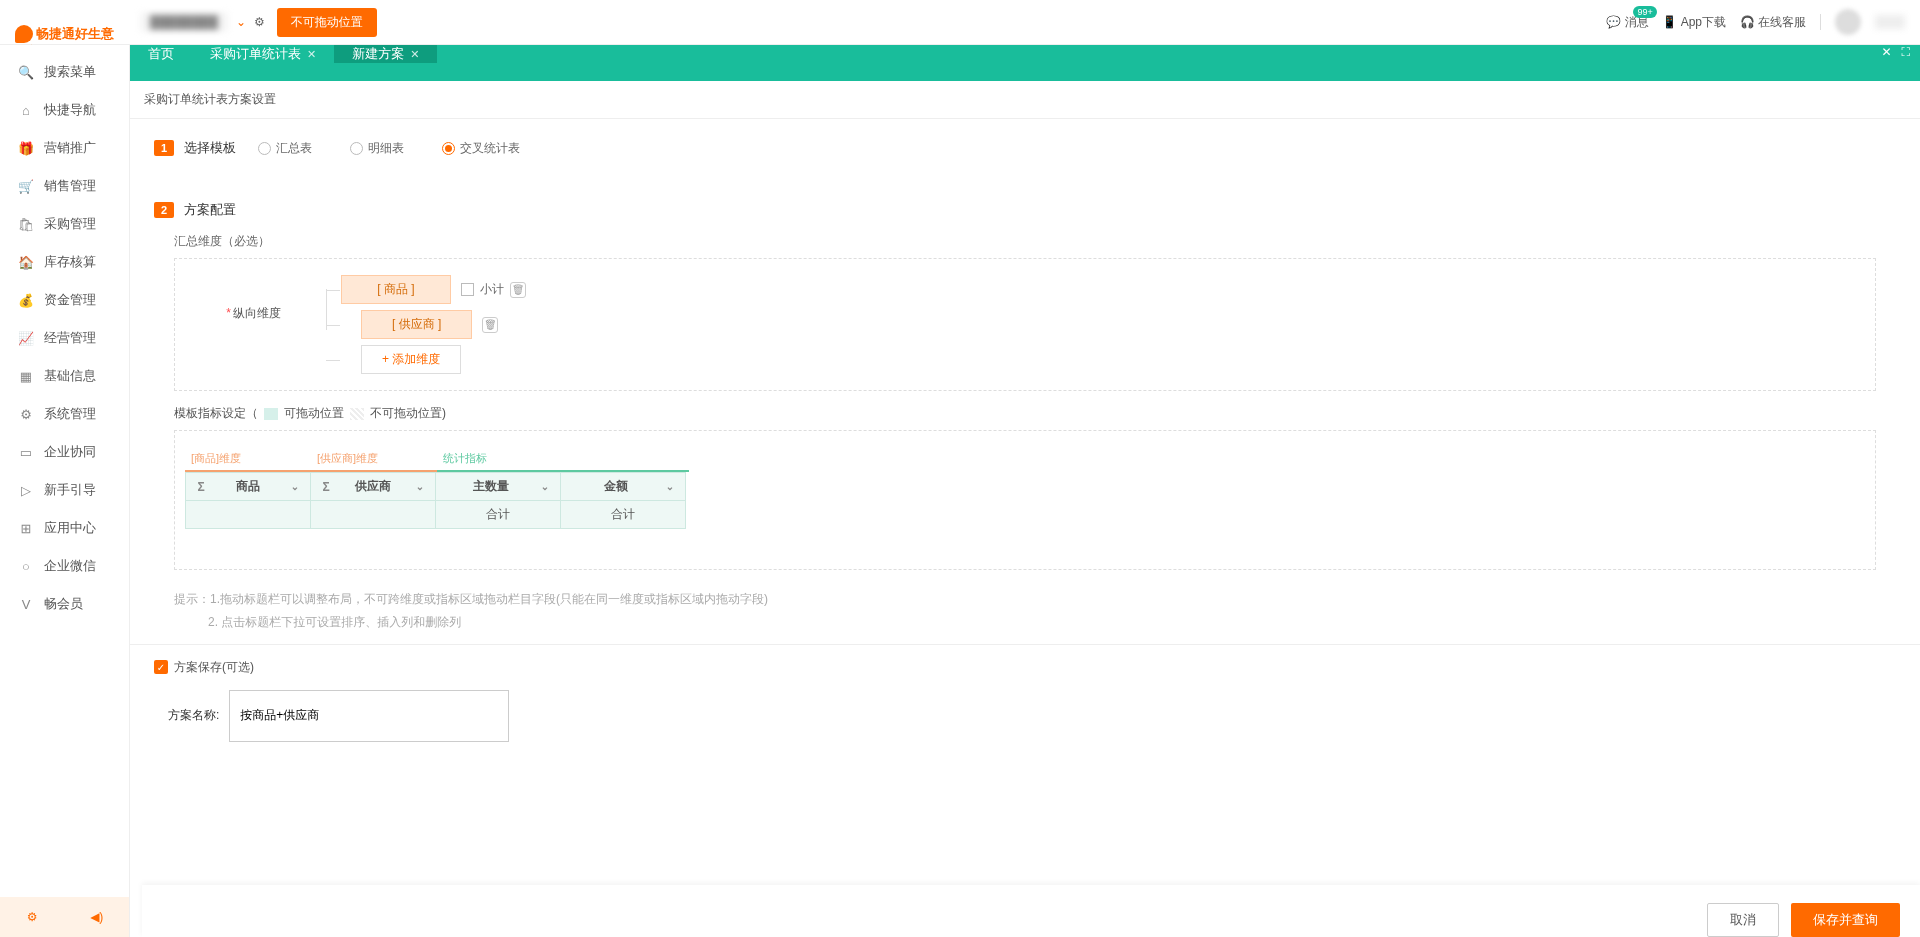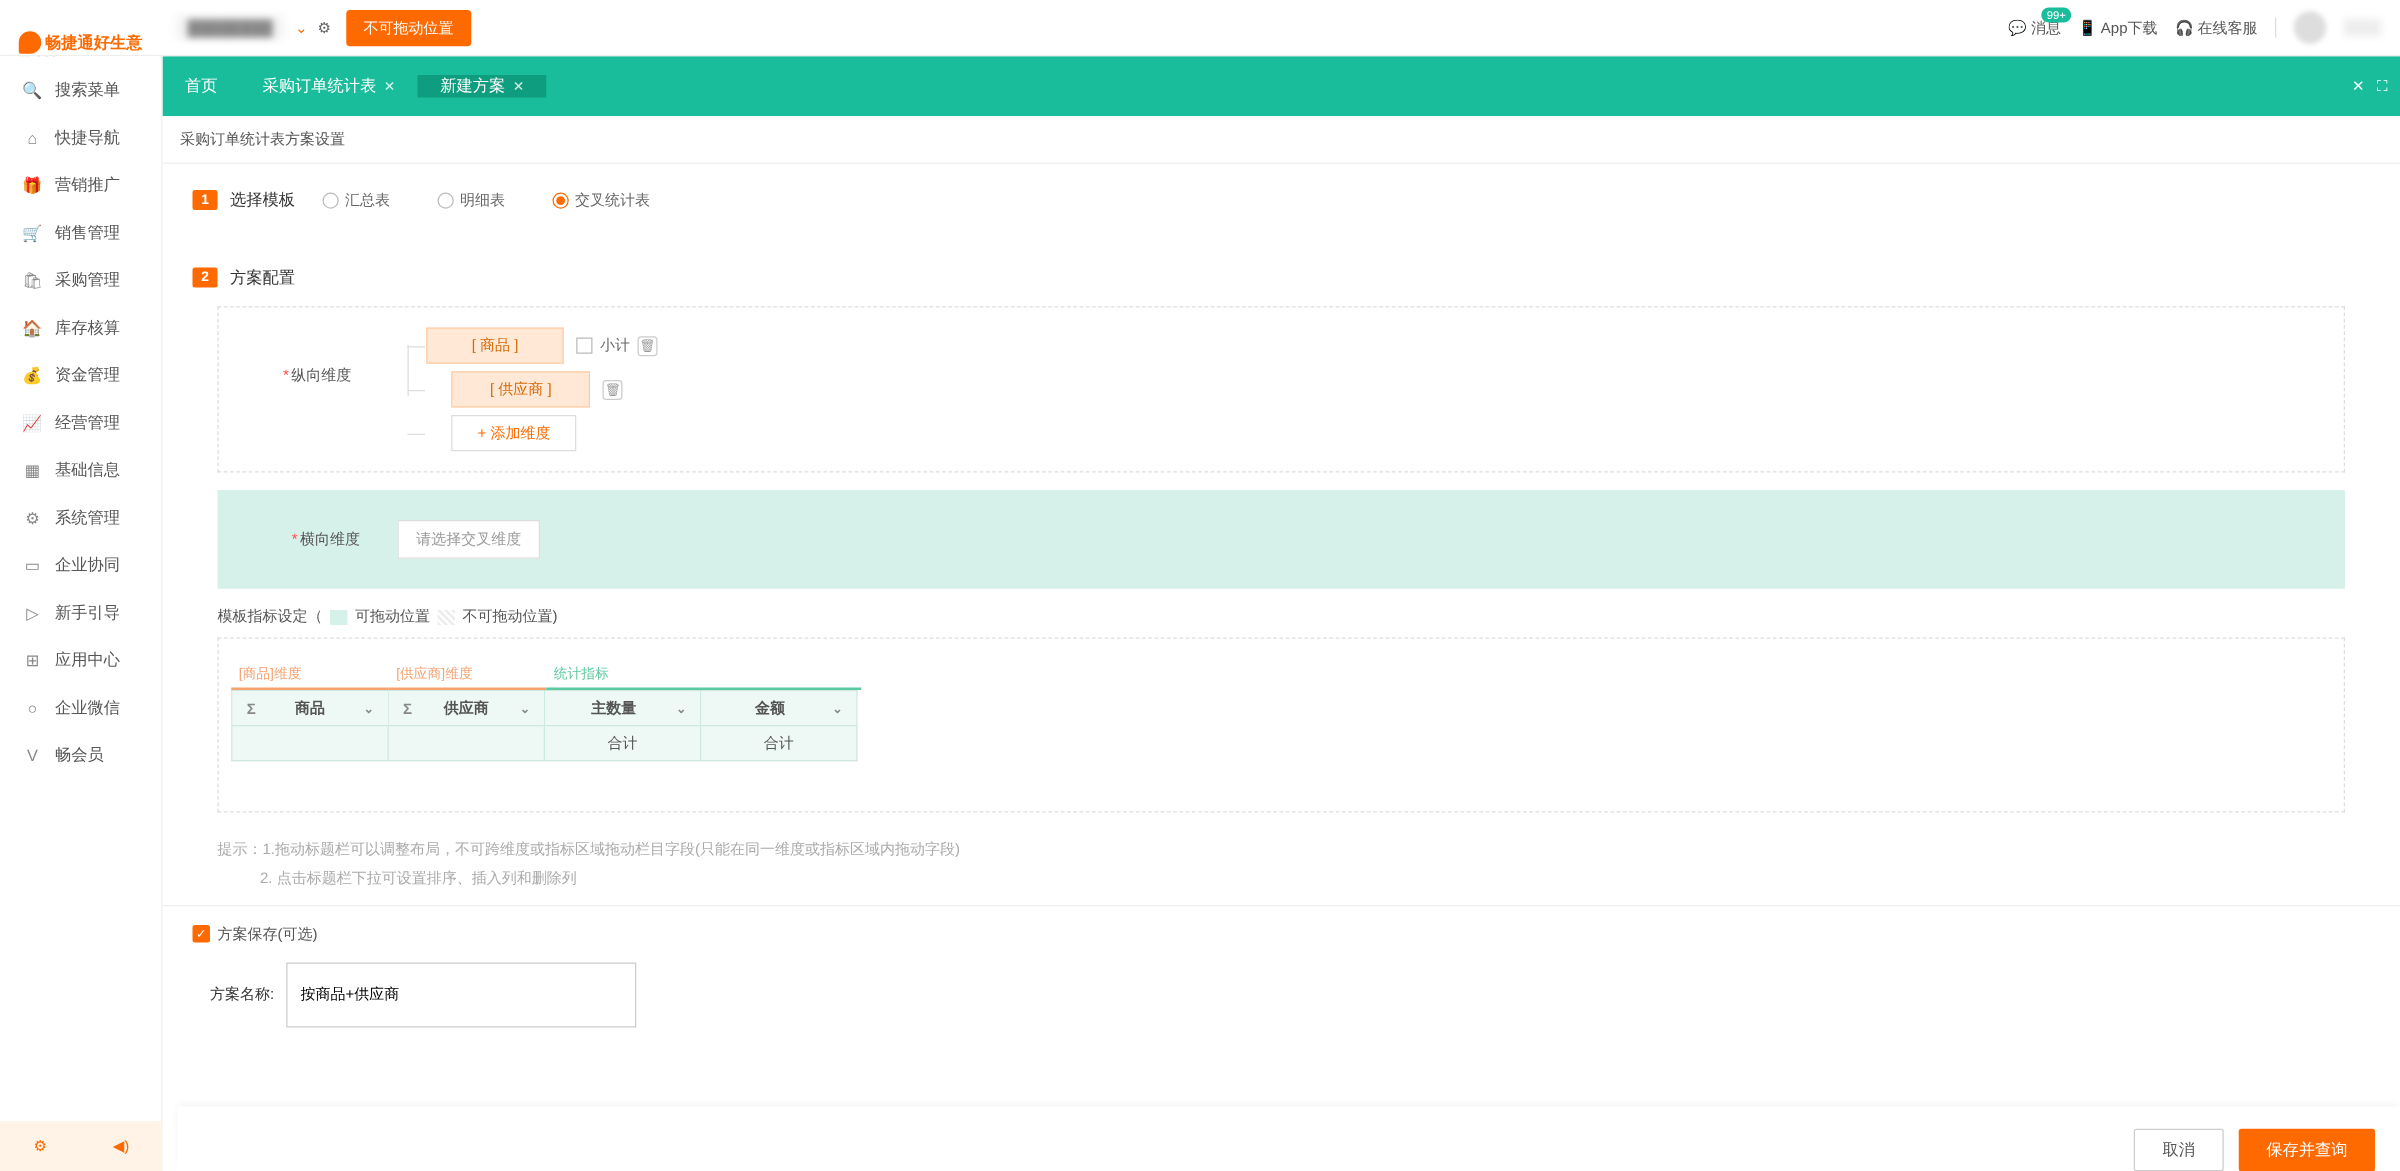--- a/index.html
+++ b/index.html
@@ -28,21 +28,21 @@
 
 .sidebar { width: 130px; background: #fff; border-right: 1px solid #eee; display: flex; flex-direction: column; }
 .menu { flex: 1; padding-top: 8px; }
 .menu-item { display: flex; align-items: center; gap: 10px; padding: 10px 18px; color: #555; cursor: pointer; font-size: 13px; }
 .menu-icon { width: 16px; height: 16px; display: inline-flex; align-items: center; justify-content: center; color: #888; }
 .sidebar-footer { height: 40px; background: #fff2e6; display: flex; }
 .sf-btn { flex: 1; display: flex; align-items: center; justify-content: center; color: #ff6a00; cursor: pointer; }
 
 
 .main { flex: 1; display: flex; flex-direction: column; background: #f5f5f5; overflow: hidden; }
-.tabs { height: 48px; background: #19bd9b; display: flex; align-items: center; }
+.tabs { height: 36px; background: #19bd9b; display: flex; align-items: flex-start; }
 .tab { padding: 0 18px; display: flex; align-items: center; gap: 6px; color: #fff; cursor: pointer; font-size: 13px; }
 .tab.active { background: #0e9d7e; }
 .tab-close { font-size: 11px; opacity: 0.8; }
 .tabs-right { margin-left: auto; display: flex; align-items: center; padding-right: 10px; gap: 10px; color: #fff; }
 
 
 .content { flex: 1; overflow-y: auto; background: #fff; padding: 0 0 70px 0; }
 .breadcrumb { padding: 10px 14px; border-bottom: 1px solid #eee; color: #555; font-size: 12px; }
 
 .section { padding: 10px 24px; }
@@ -261,20 +261,21 @@
             </div>
         </div>
       </div>
 
       <div class="section">
         <div class="step-row">
           <span class="step-badge">2</span>
           <span class="step-title">方案配置</span>
         </div>
 
+        <div class="sub-label">汇总维度（必选）</div>
 
         <div class="dashed-box">
           <div class="dim-row">
             <div class="dim-label"><span class="req">*</span><span>纵向维度</span></div>
             <div class="tree">
               <div class="tree-lines"></div>
               <div class="dim-items">
                 <div class="dim-item-row">
                   <div class="dim-tag">[ 商品 ]</div>
                   <div class="dim-extras">
@@ -290,24 +291,20 @@
                   </div>
                 </div>
                 <div class="dim-item-row">
                   <div class="dim-add">+  添加维度</div>
                 </div>
               </div>
             </div>
           </div>
         </div>
 
-        <div class="cross-panel">
-          <div class="dim-label" style="padding-top:0"><span class="req">*</span><span>横向维度</span></div>
-          <div class="cross-input">请选择交叉维度</div>
-        </div>
 
         <div class="tmpl-label">
           <span>模板指标设定（</span>
           <span class="legend-drag"></span>
           <span>可拖动位置</span>
           <span class="legend-nodrag"></span>
           <span>不可拖动位置)</span>
         </div>
 
         <div class="tmpl-wrap">

